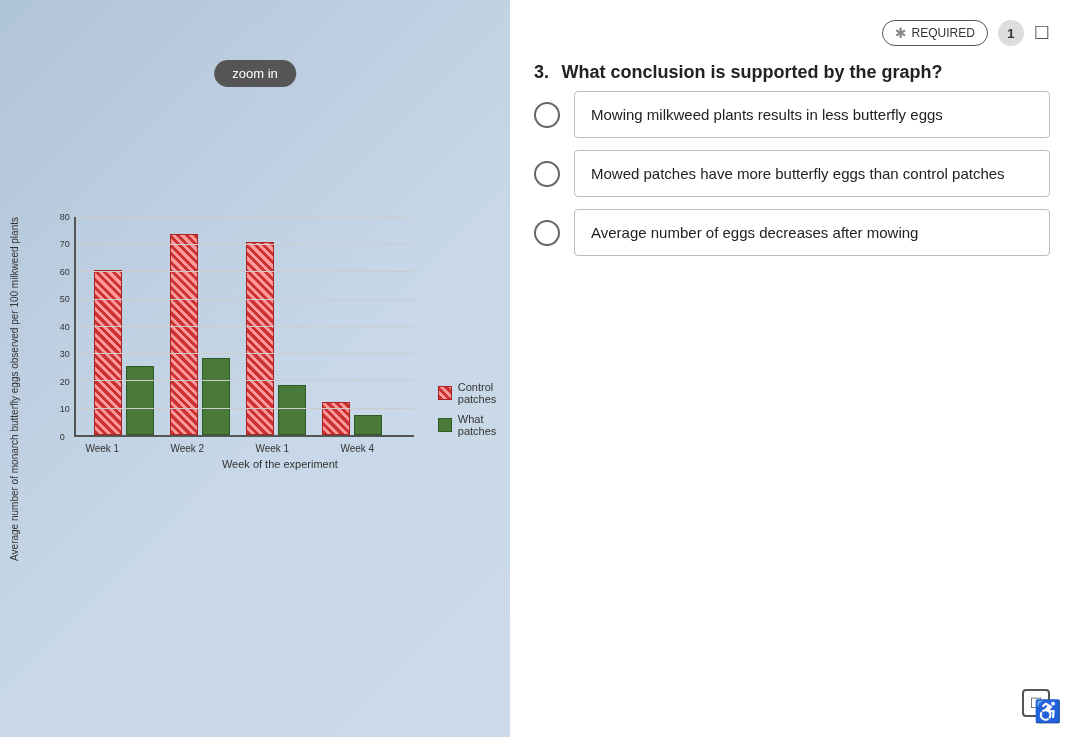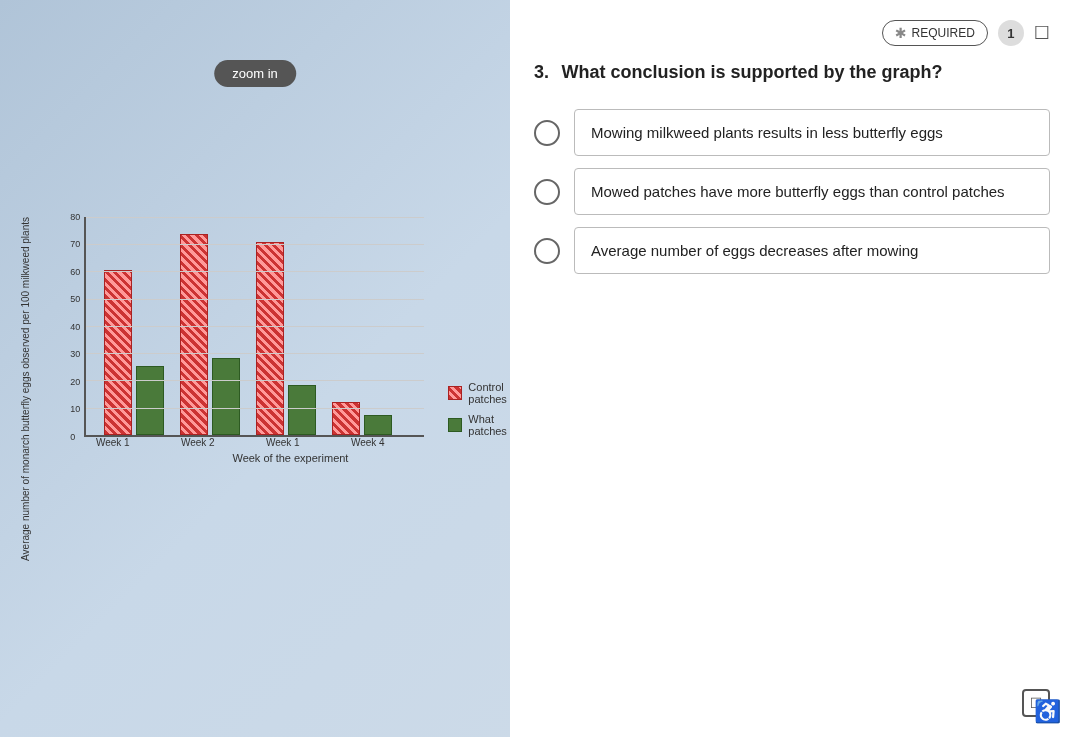--- a/index.html
+++ b/index.html
@@ -12,21 +12,21 @@
       display: flex;
       align-items: stretch;
     }
 
     
     .left-panel {
       width: 510px;
       padding: 20px 10px 20px 20px;
       display: flex;
       flex-direction: column;
-      align-items: flex-start;
+      align-items: flex-end;
       justify-content: center;
       position: relative;
     }
 
     .zoom-btn {
       position: absolute;
       top: 60px;
       left: 50%;
       transform: translateX(-50%);
       background: #555;
@@ -109,20 +109,21 @@
     .bar-mowed {
       width: 28px;
       background: #4a7a3a;
       border: 1px solid #2d5a22;
     }
 
     .x-axis {
       display: flex;
       justify-content: space-around;
       width: 340px;
+      margin-top: 6px;
       padding-left: 0px;
     }
 
     .x-label {
       font-size: 10px;
       color: #333;
       text-align: center;
       width: 70px;
     }
 
@@ -217,21 +218,20 @@
       font-weight: bold;
     }
 
     .doc-icon {
       font-size: 18px;
       color: #555;
       cursor: pointer;
     }
 
     .question-section {
-      margin-bottom: 18px;
     }
 
     .question-number {
       font-size: 18px;
       font-weight: bold;
       color: #222;
       margin-right: 8px;
     }
 
     .question-text {

